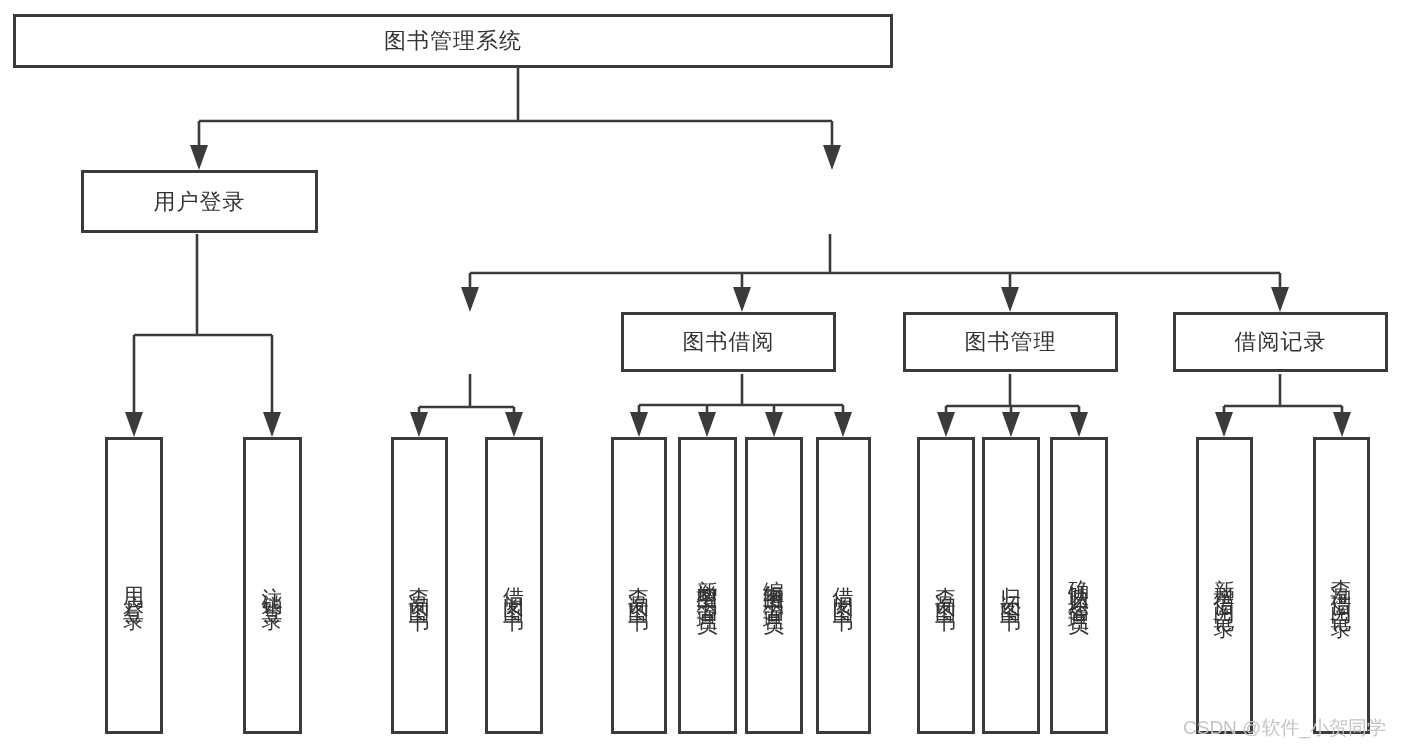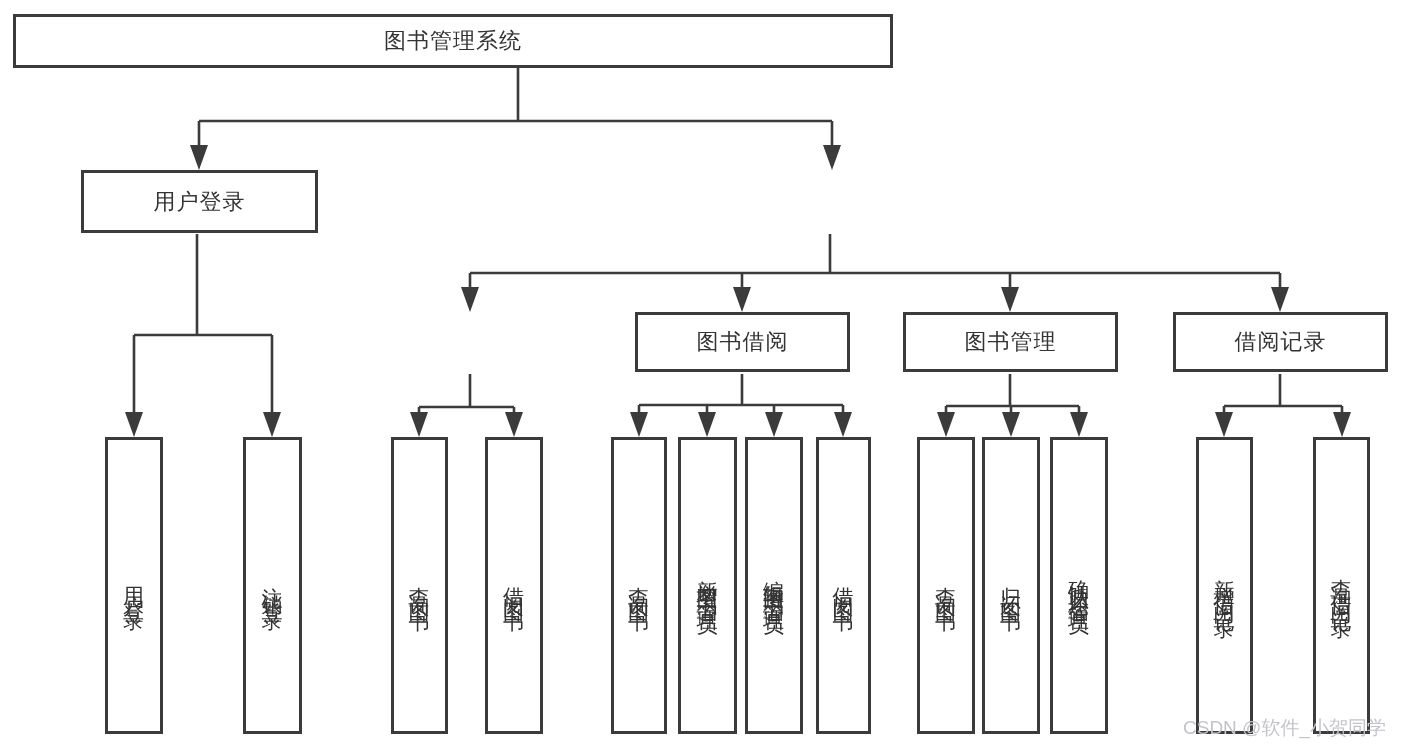--- a/index.html
+++ b/index.html
@@ -56,21 +56,21 @@
     letter-spacing:5px;
   }
   
   .n-root{left:13px;top:14px;width:880px;height:54px;}
   
   .n-user-login{left:81px;top:170px;width:237px;height:63px;}
   .n-book-mgmt{left:709px;top:170px;width:237px;height:63px;}
   
   .lvl3{top:312px;width:215px;height:60px;}
   .n-new-rec{left:363px;}
-  .n-book-borrow{left:635px;}
+  .n-book-borrow{left:621px;}
   .n-cur-borrow{left:903px;}
   .n-borrow-rec{left:1173px;}
   
   .leaf{top:437px;height:297px;}
   .f-user-login{left:105px;width:58px;}
   .f-logout{left:243px;width:59px;}
   .f-query-a{left:391px;width:57px;}
   .f-borrow-a{left:485px;width:58px;}
   .f-query-b{left:611px;width:56px;}
   .f-add-book{left:678px;width:59px;}

